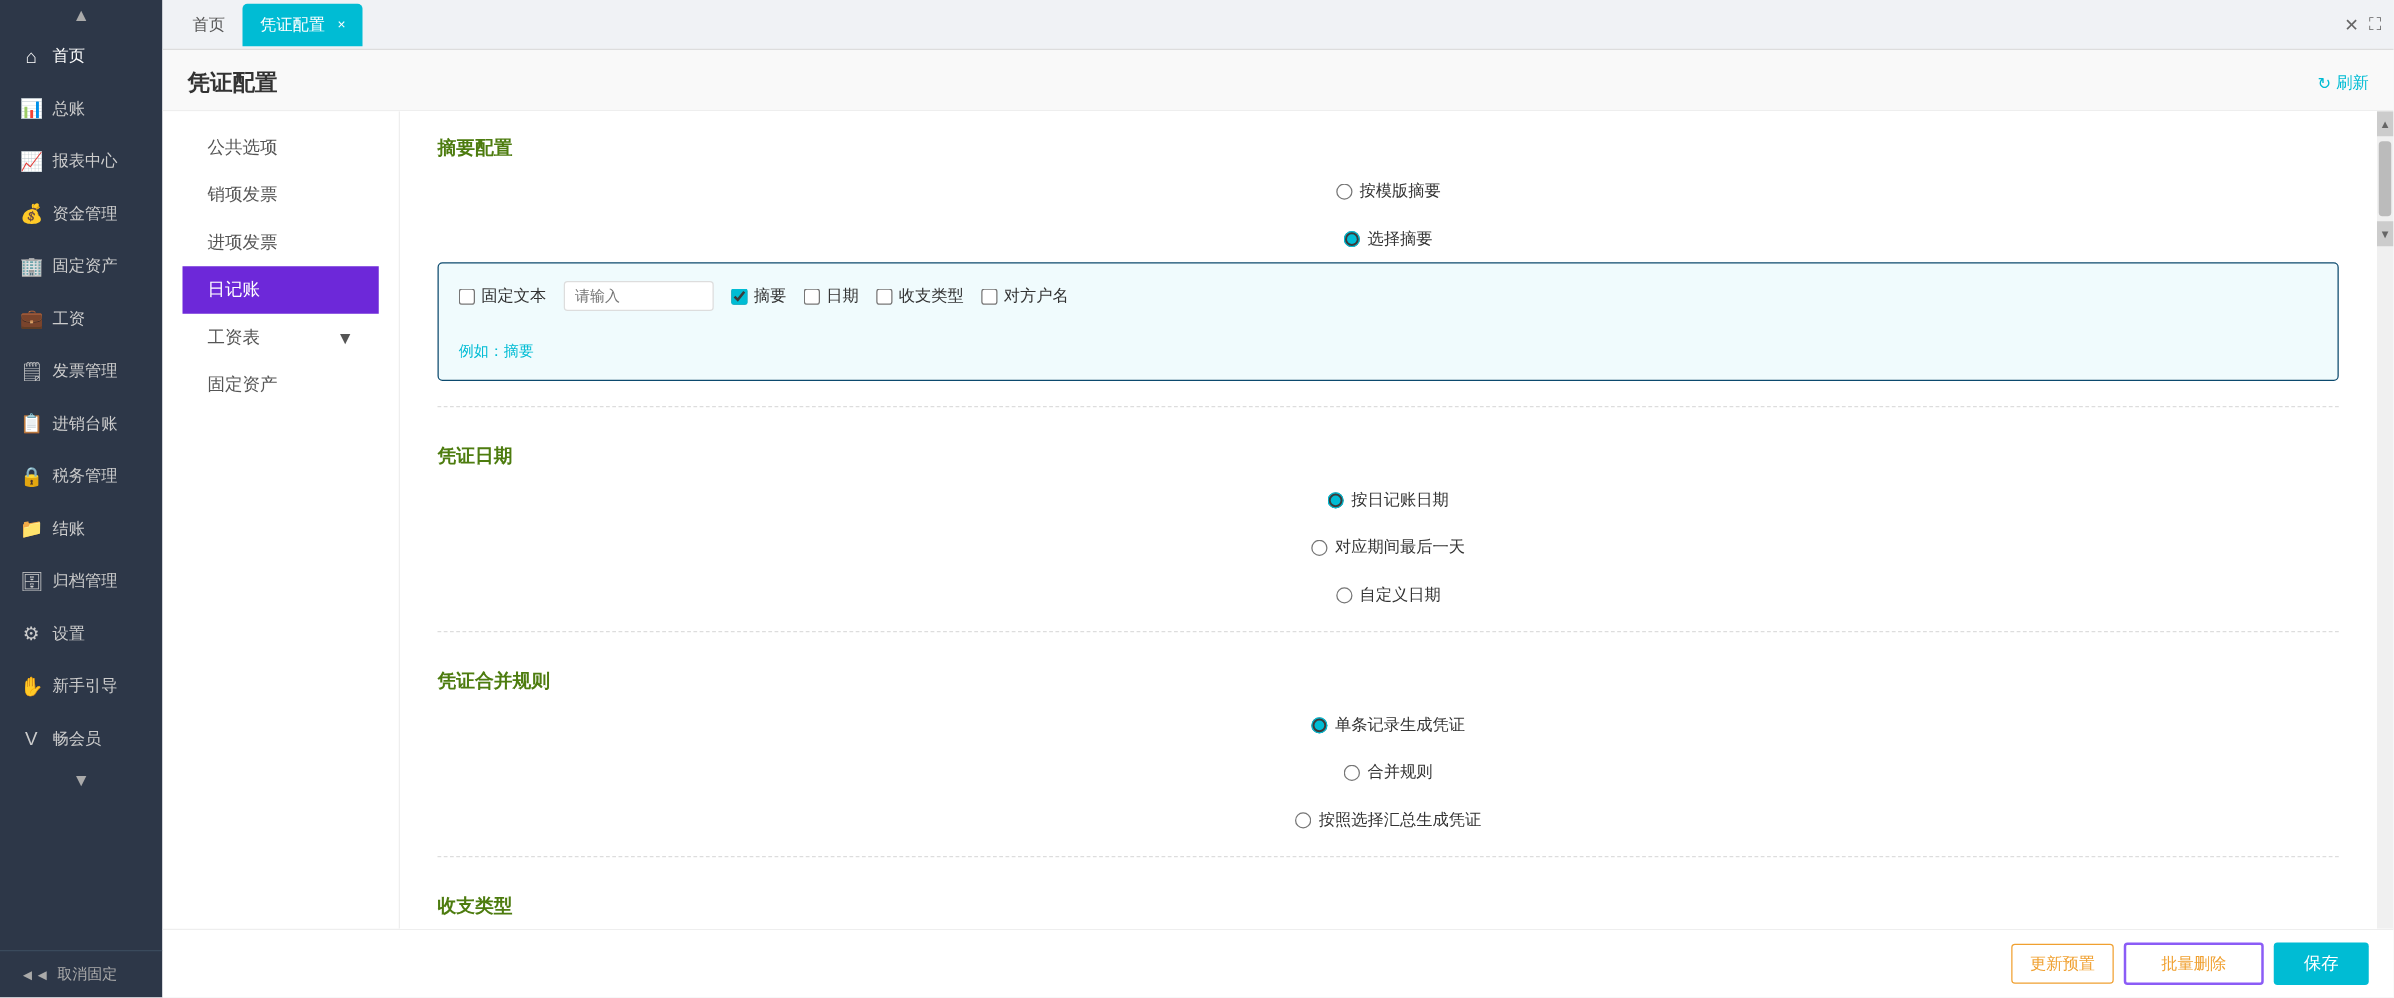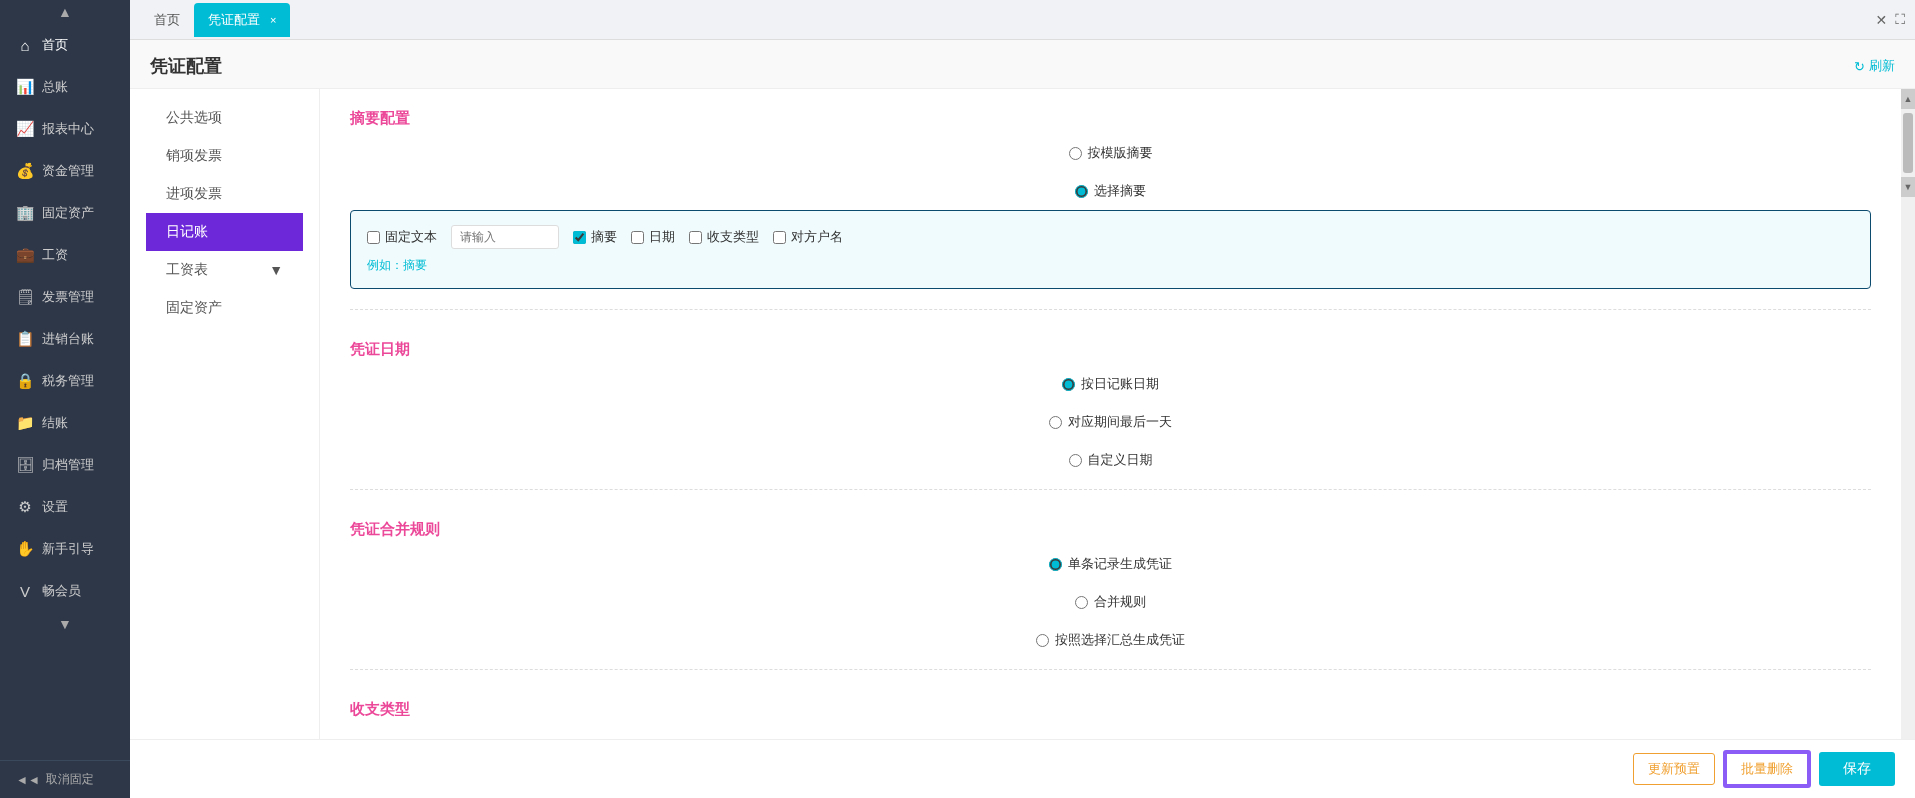--- a/index.html
+++ b/index.html
@@ -169,21 +169,21 @@
     
     .section {
       margin-bottom: 30px;
       border-bottom: 1px dashed #ddd;
       padding-bottom: 20px;
     }
     .section:last-child { border-bottom: none; }
     .section-title {
       font-size: 15px;
       font-weight: 600;
-      color: #ec4899;
+      color: #4d7c0f;
       margin-bottom: 16px;
     }
 
     
     .radio-group {
       display: flex;
       align-items: center;
       gap: 20px;
       flex-wrap: wrap;
       flex-direction: column;
@@ -224,24 +224,24 @@
     .checkbox-item input[type=checkbox] {
       accent-color: #00bcd4;
       cursor: pointer;
     }
     .text-input {
       border: 1px solid #ddd;
       border-radius: 3px;
       padding: 4px 8px;
       font-size: 12px;
       color: #737373;
-      width: 108px;
+      width: 120px;
     }
     .example-text {
-      margin-top: 8px;
+      margin-top: 24px;
       font-size: 12px;
       color: #00bcd4;
     }
 
     
     .bottom-bar {
       display: flex;
       align-items: center;
       justify-content: flex-end;
       gap: 8px;
@@ -254,23 +254,23 @@
       background: #fff;
       border: 1px solid #f0a030;
       color: #f0a030;
       padding: 6px 14px;
       border-radius: 3px;
       cursor: pointer;
       font-size: 13px;
     }
     .btn-batch {
       background: #fff;
-      border: 4px solid #8b5cf6;
+      border: 2px solid #8b5cf6;
       color: #f0a030;
-      padding: 6px 14px;
+      padding: 6px 28px;
       border-radius: 3px;
       cursor: pointer;
       font-size: 13px;
     }
     .btn-save {
       background: #00bcd4;
       border: none;
       color: #fff;
       padding: 8px 24px;
       border-radius: 3px;

